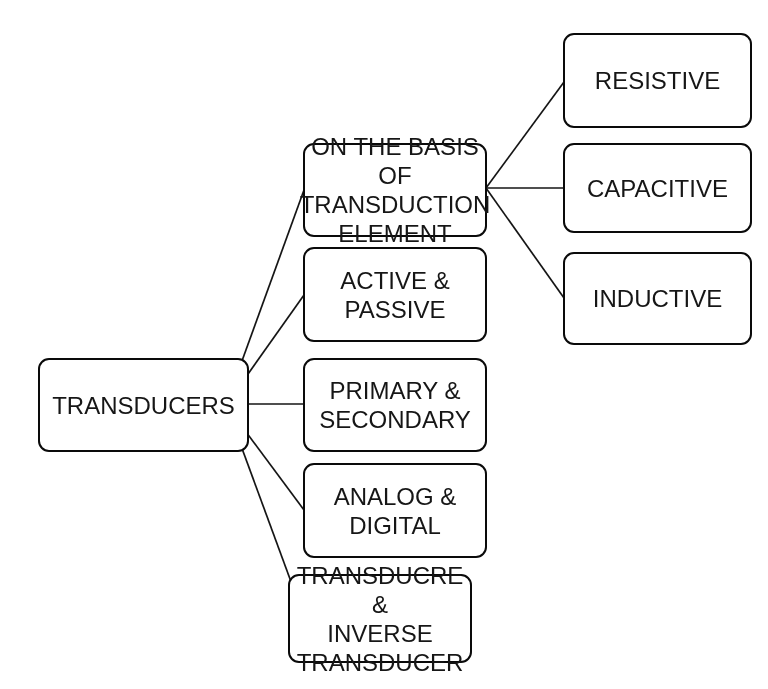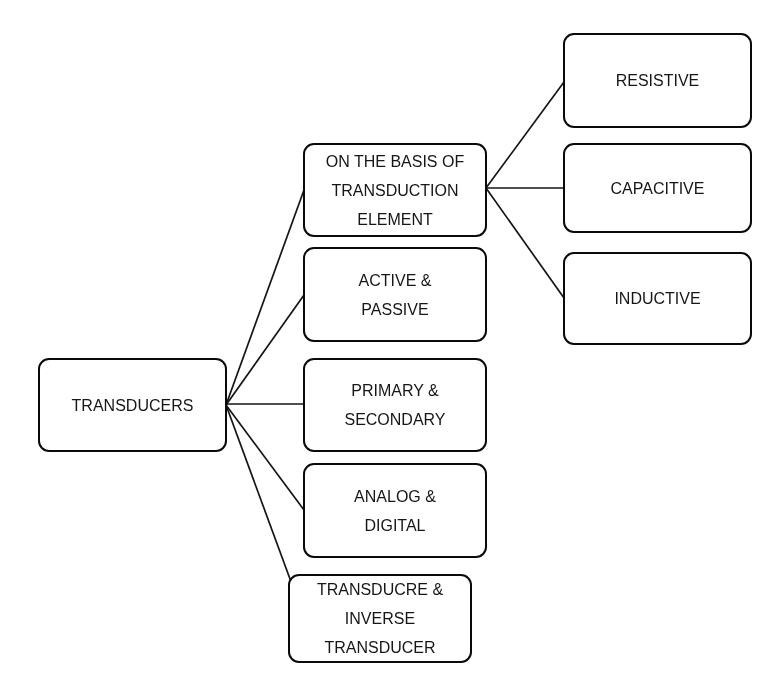--- a/index.html
+++ b/index.html
@@ -33,27 +33,27 @@
     background: #ffffff;
     border: 2.5px solid #0a0a0a;
     border-radius: 11px;
     display: flex;
     align-items: center;
     justify-content: center;
     text-align: center;
   }
   .node .label {
     white-space: pre-line;
-    font-size: 16px;
+    font-size: 24px;
     line-height: 29px;
     color: #161616;
     letter-spacing: 0px;
   }
   
-  .n-root               { left: 38px;  top: 358px; width: 189px; height: 94px; }
+  .n-root               { left: 38px;  top: 358px; width: 211px; height: 94px; }
   .n-basis              { left: 303px; top: 143px; width: 184px; height: 94px; }
   .n-active-passive     { left: 303px; top: 247px; width: 184px; height: 95px; }
   .n-primary-secondary  { left: 303px; top: 358px; width: 184px; height: 94px; }
   .n-analog-digital     { left: 303px; top: 463px; width: 184px; height: 95px; justify-content: center; }
   .n-transducer-inverse { left: 288px; top: 574px; width: 184px; height: 89px; }
   .n-resistive          { left: 563px; top: 33px;  width: 189px; height: 95px; }
   .n-capacitive         { left: 563px; top: 143px; width: 189px; height: 90px; align-items: center; }
   .n-inductive          { left: 563px; top: 252px; width: 189px; height: 93px; text-align: center; }
 </style>
 </head>

